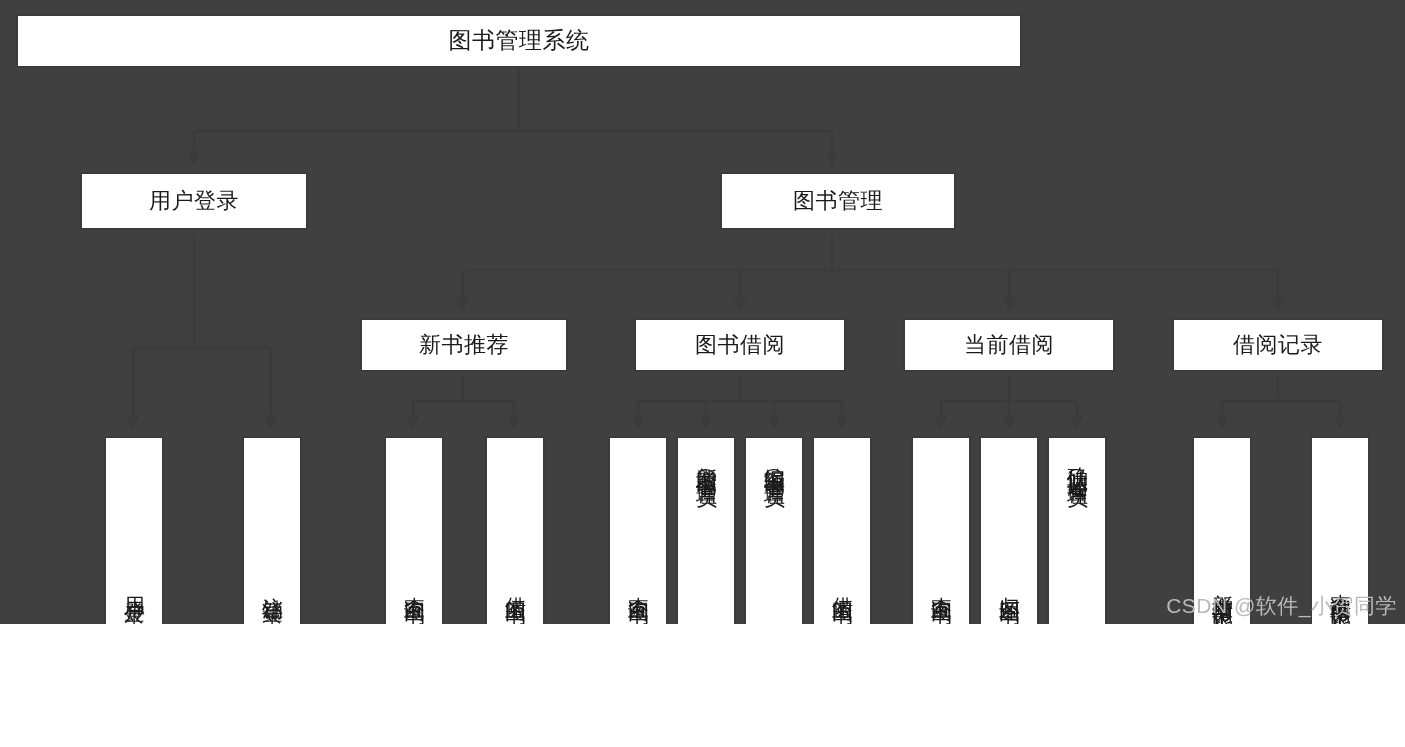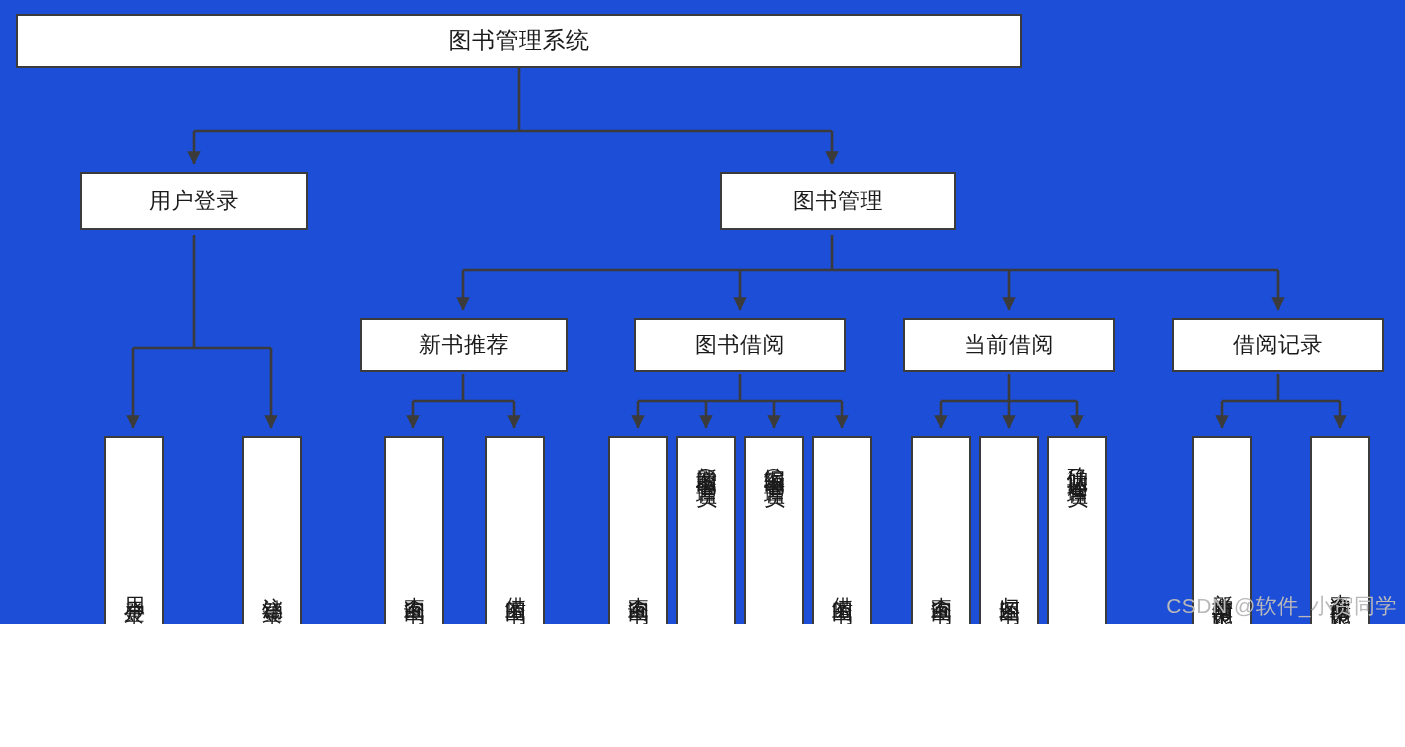--- a/index.html
+++ b/index.html
@@ -8,21 +8,21 @@
     padding: 0;
     background: #ffffff;
   }
   body {
     font-family: "DejaVu Sans", "Liberation Sans", sans-serif;
   }
   #diagram-root {
     position: relative;
     width: 1405px;
     height: 624px;
-    background: #1d4ed8;
+    background: #404040;
     overflow: hidden;
   }
   #edges-layer {
     position: absolute;
     left: 0;
     top: 0;
     width: 1405px;
     height: 747px;
     pointer-events: none;
   }

